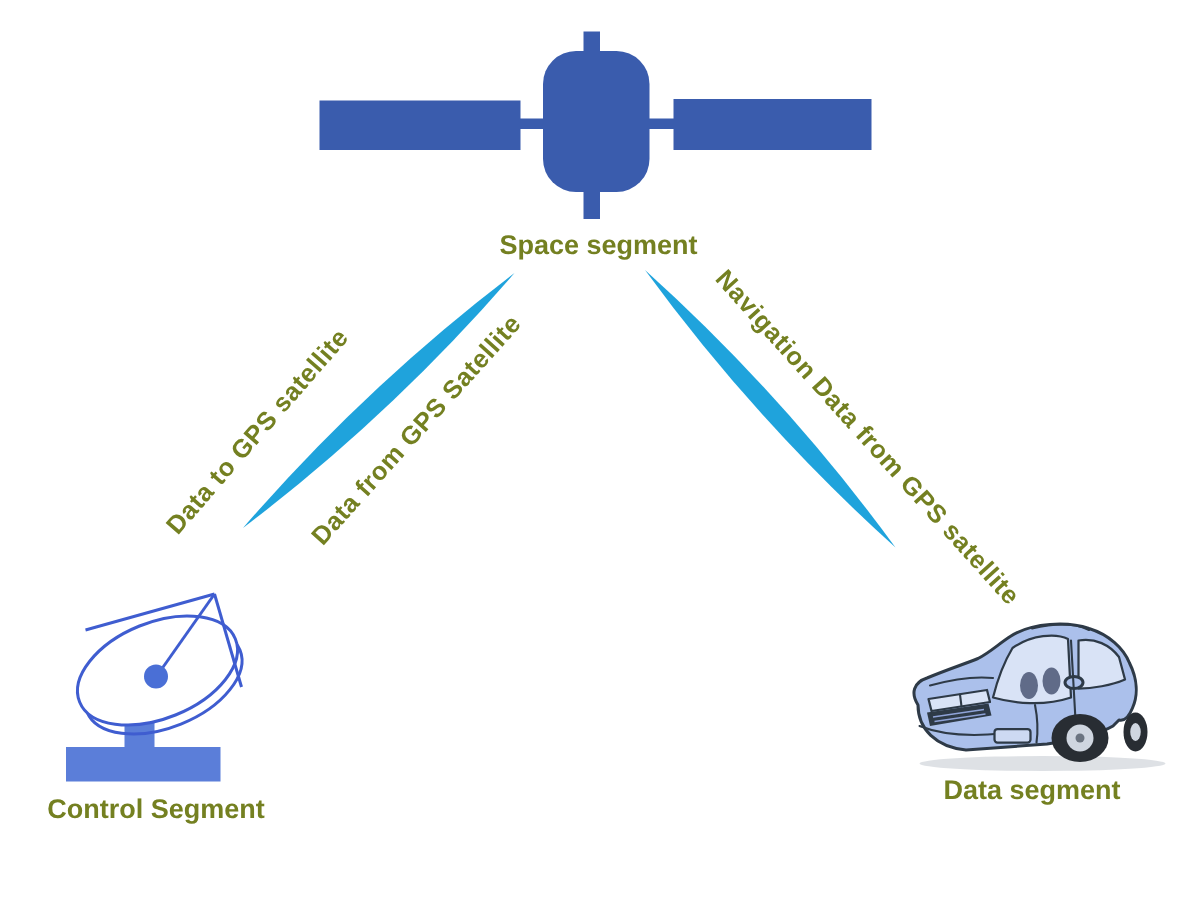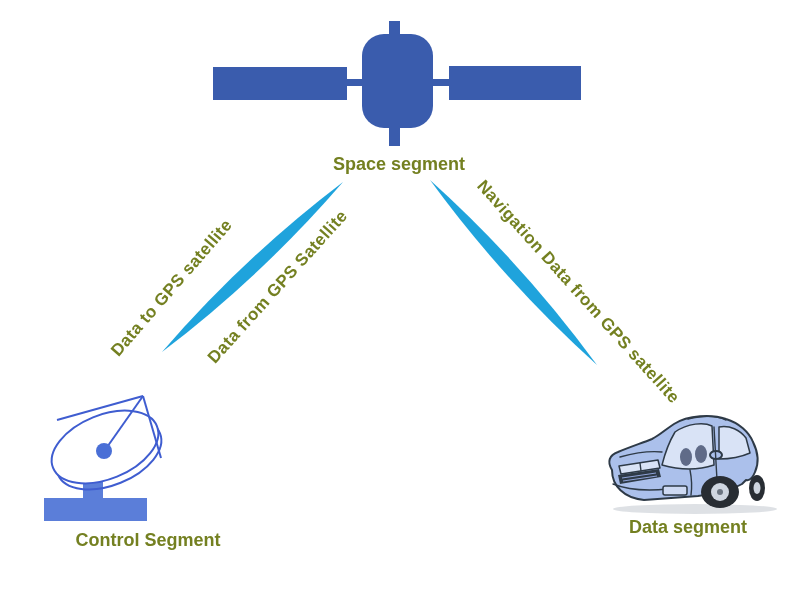--- a/index.html
+++ b/index.html
@@ -85,19 +85,19 @@
       <path class="car-line" d="M 90,60 C 92,70 92,78 91,85"></path>
       <ellipse class="wheel" cx="157" cy="78" rx="8" ry="13"></ellipse>
       <ellipse class="hub" cx="157" cy="78" rx="3.5" ry="6"></ellipse>
       <ellipse class="wheel" cx="120" cy="82" rx="19" ry="16"></ellipse>
       <circle class="hub" cx="120" cy="82" r="9"></circle>
       <circle cx="120" cy="82" r="3" fill="#6b7480"></circle>
     </g>
   </svg>
 
   <div class="node-label" style="left:399px; top:164px;text-align:center;">Space segment</div>
-  <div class="node-label" style="left:104px; top:540px;margin-left:44px;">Control Segment</div>
+  <div class="node-label" style="left:104px; top:540px;">Control Segment</div>
   <div class="node-label" style="left:688px; top:527px;">Data segment</div>
 
   <div class="link-label" style="left:172px; top:288px; transform:translate(-50%,-50%) rotate(-49deg);">Data to GPS satellite</div>
   <div class="link-label" style="left:278px; top:287px; transform:translate(-50%,-50%) rotate(-48deg);">Data from GPS Satellite</div>
   <div class="link-label" style="left:578px; top:292px; transform:translate(-50%,-50%) rotate(48deg);">Navigation Data from GPS satellite</div>
 </div>
 
 </body></html>

